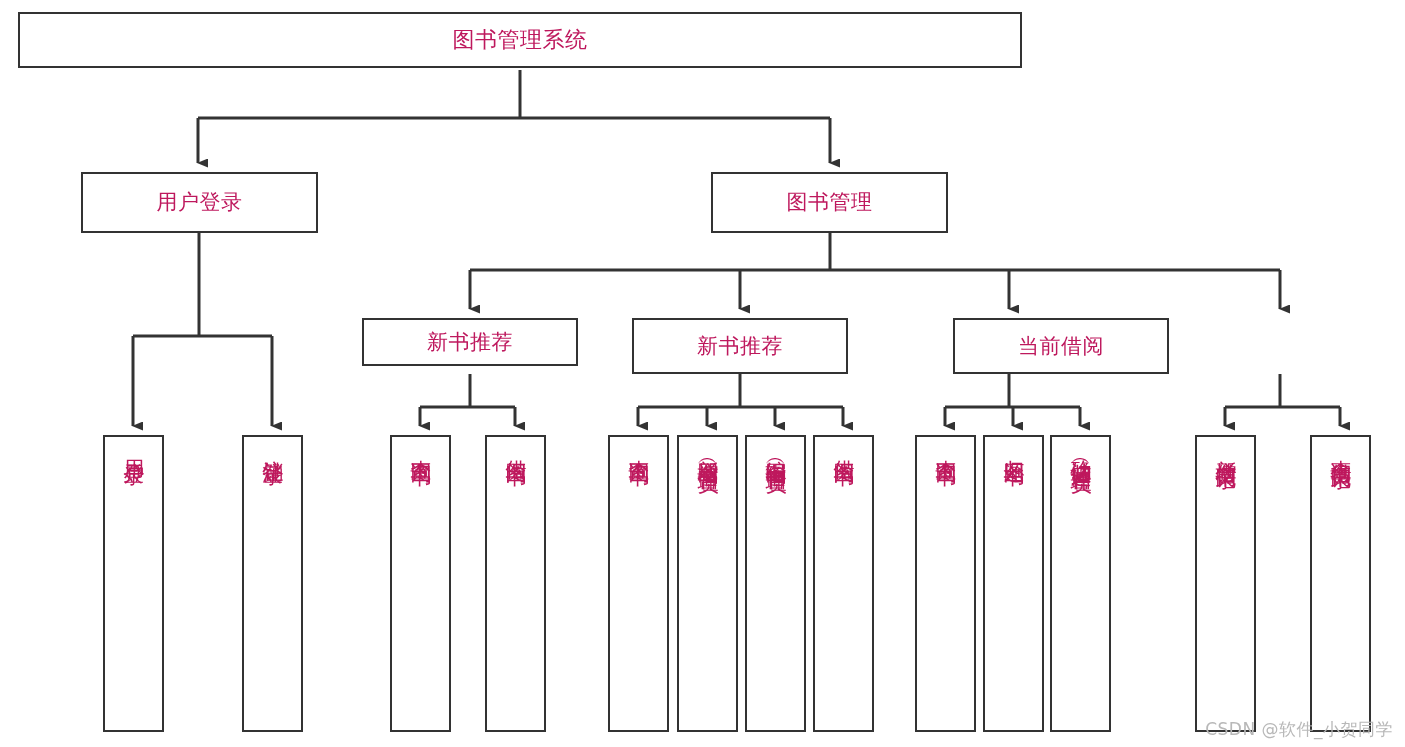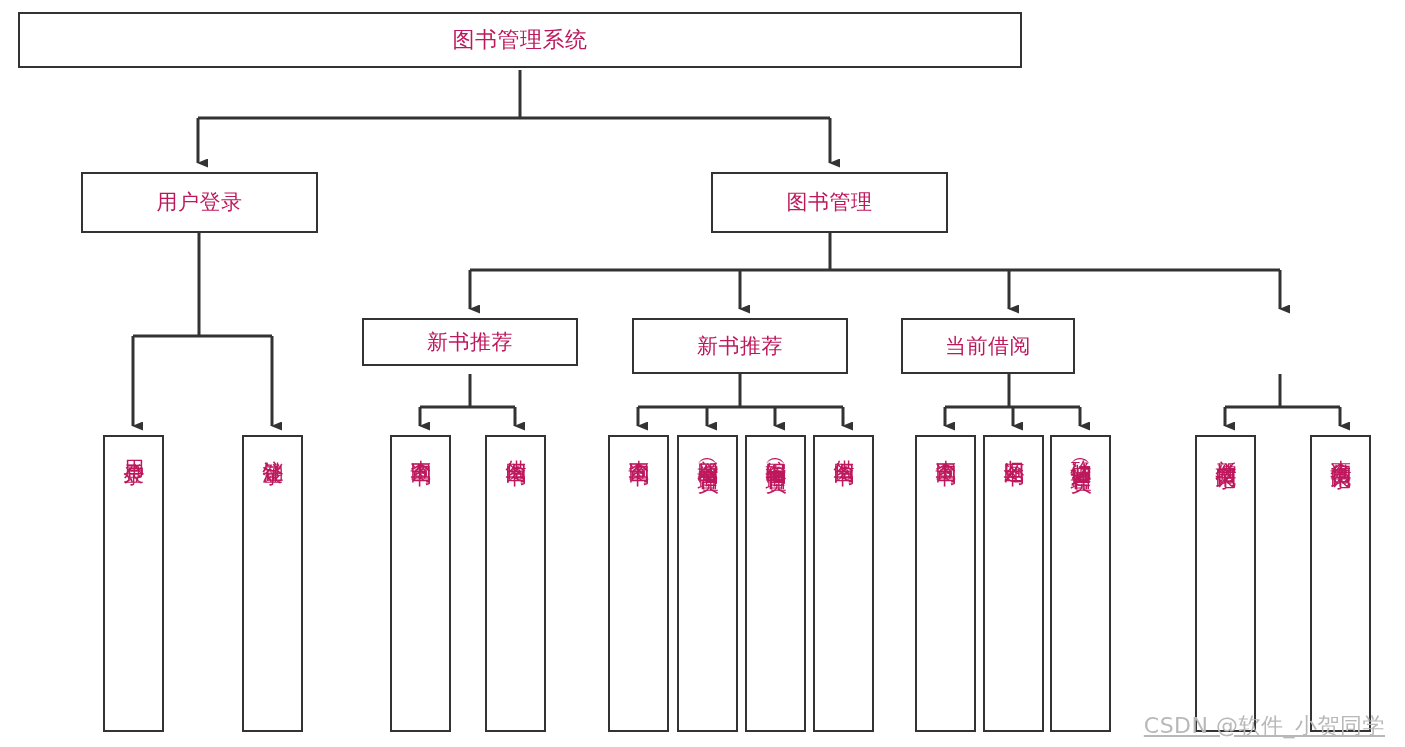--- a/index.html
+++ b/index.html
@@ -52,28 +52,27 @@
   .node.root .node-label {
     font-size: 22px;
   }
   .node.vertical {
     align-items: flex-start;
     justify-content: center;
     padding-top: 6px;
   }
   #watermark {
     position: absolute;
-    right: 20px;
+    right: 12px;
     bottom: 6px;
     color: #b8b8b8;
-    font-size: 22px;
+    font-size: 17px;
     letter-spacing: 0.5px;
     z-index: 5;
     white-space: nowrap;
-    text-decoration: underline;
   }
 </style>
 </head>
 <body>
 
 <div id="diagram-root">
 
   <svg id="diagram-svg" viewBox="0 0 1405 747" xmlns="http://www.w3.org/2000/svg">
     <defs>
       <marker id="arrowhead" markerWidth="9" markerHeight="11" refX="4.5" refY="10" orient="auto" markerUnits="userSpaceOnUse">
@@ -134,21 +133,21 @@
   <div class="node" style="left:711px; top:172px; width:237px; height:61px;">
     <span class="node-label">图书管理</span>
   </div>
 
   <div class="node" style="left:362px; top:318px; width:216px; height:48px;">
     <span class="node-label">新书推荐</span>
   </div>
   <div class="node" style="left:632px; top:318px; width:216px; height:56px;">
     <span class="node-label">新书推荐</span>
   </div>
-  <div class="node" style="left:901px; top:318px; width:174px; height:56px;">
+  <div class="node" style="left:953px; top:318px; width:216px; height:56px;">
     <span class="node-label">当前借阅</span>
   </div>
 
   <div class="node vertical" style="left:103px; top:435px; width:61px; height:297px;">
     <span class="node-label">用户登录</span>
   </div>
   <div class="node vertical" style="left:242px; top:435px; width:61px; height:297px;">
     <span class="node-label">注销登录</span>
   </div>
 

